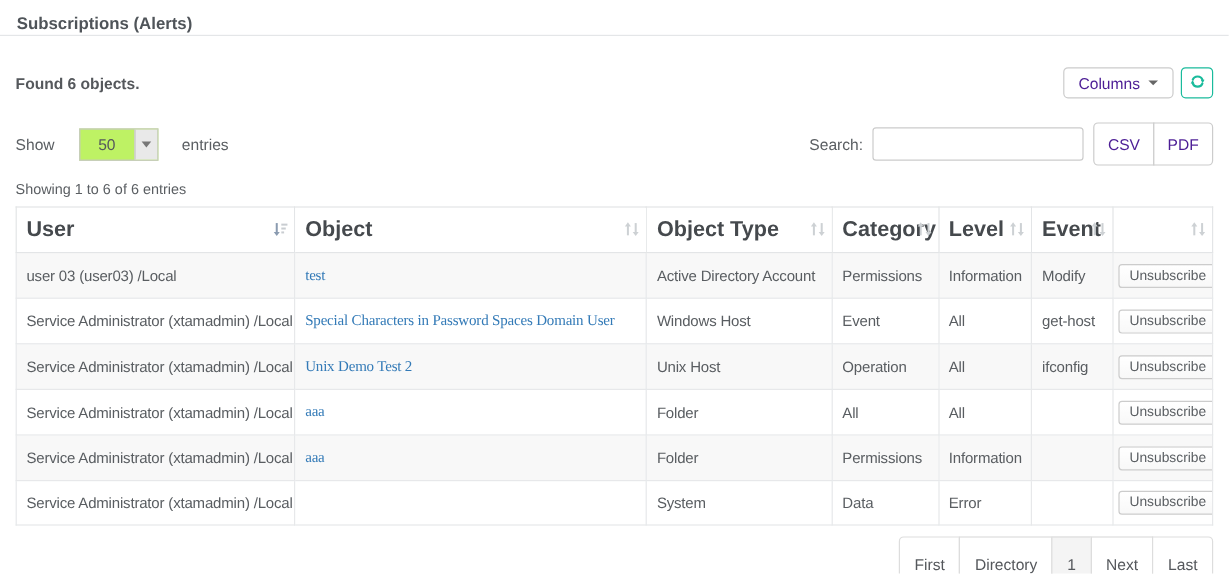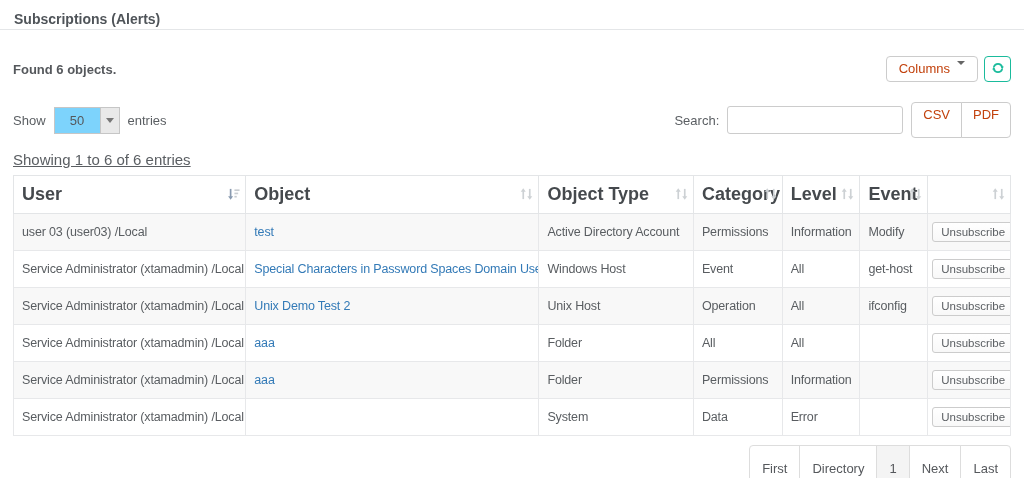--- a/index.html
+++ b/index.html
@@ -5,55 +5,55 @@
   * { margin:0; padding:0; box-sizing:border-box; }
   html,body { width:1024px; height:478px; background:#fff; overflow:hidden;
               font-family:"Liberation Sans","DejaVu Sans",sans-serif; }
   .page-title { padding:11px 14px 2px; font-size:14px; font-weight:bold;
                 color:#4f5459; border-bottom:1px solid #e4e6e8; }
   .content { padding:0 13px; }
 
   .toolbar-row { display:flex; justify-content:space-between; align-items:center; margin-top:26px; }
   .found-text { font-size:13px; font-weight:bold; color:#55585c; }
   .toolbar-right { display:flex; align-items:center; gap:6px; }
-  .btn { display:inline-flex; align-items:flex-start; justify-content:center; gap:7px;
-         background:#fff; border:1px solid #ccc; border-radius:4px; color:#c2410c;
+  .btn { display:inline-flex; align-items:center; justify-content:center; gap:7px;
+         background:#fff; border:1px solid #ccc; border-radius:4px; color:#4c1d95;
          font-size:13px; padding:4px 12px; height:26px; cursor:pointer; }
   .caret { width:0; height:0; border-left:4px solid transparent; border-right:4px solid transparent;
            border-top:4px solid #666; display:inline-block; }
   .refresh-btn { width:27px; height:26px; padding:0; border:1px solid #1abb9c; border-radius:4px;
                  background:#fff; display:inline-flex; align-items:center; justify-content:center; cursor:pointer; }
 
   .controls-row { display:flex; justify-content:space-between; align-items:center; margin-top:20px; }
-  .length-ctl { display:flex; align-items:center; gap:8px; font-size:13px; color:#5a5e62; }
+  .length-ctl { display:flex; align-items:center; gap:20px; font-size:13px; color:#5a5e62; }
   .select-box { display:flex; align-items:stretch; width:66px; height:27px; border:1px solid #c6c6c6;
-                background:#7dd3fc; cursor:pointer; }
+                background:#bef264; cursor:pointer; }
   .select-value { flex:1; display:flex; align-items:center; justify-content:center; font-size:13px; color:#55585c; }
   .select-arrow { width:19px; background:#e9e9e9; border-left:1px solid #c6c6c6;
                   display:flex; align-items:center; justify-content:center; }
   .select-arrow i { width:0; height:0; border-left:4px solid transparent; border-right:4px solid transparent;
                     border-top:5px solid #777; }
   .search-ctl { display:flex; align-items:center; gap:8px; font-size:13px; color:#5a5e62; }
   .search-input { width:176px; height:28px; border:1px solid #ccc; border-radius:3px; padding:0 8px;
                   font-size:13px; color:#333; outline:none; font-family:inherit; }
   .export-group { display:flex; }
   .export-group .btn { border-radius:0; height:36px; padding:4px 11px; }
   .export-group .btn:first-child { border-radius:4px 0 0 4px; }
   .export-group .btn:last-child { border-radius:0 4px 4px 0; margin-left:-1px; }
 
-  .showing-text { font-size:15px; color:#5a5e62; margin:13px 0 7px;text-decoration:underline; }
+  .showing-text { font-size:12px; color:#5a5e62; margin:13px 0 7px; }
 
   table { width:100%; border-collapse:collapse; table-layout:fixed; }
   th { text-align:left; font-size:18px; font-weight:bold; color:#45494d;
        border:1px solid #e3e5e7; padding:8px 8px; background:#fff; position:relative; cursor:pointer; }
   th .sort-ico { position:absolute; right:5px; top:50%; transform:translateY(-50%); }
   td { font-size:12.5px; letter-spacing:-0.15px; color:#595d61; border:1px solid #e7e8ea;
        padding:11px 8px; background:#fff; overflow:hidden; white-space:nowrap; }
   tbody tr:nth-child(odd) td { background:#f8f8f8; }
-  td a { color:#337ab7; text-decoration:none; cursor:pointer; }
+  td a { color:#337ab7; text-decoration:none; cursor:pointer;font-family:Liberation Serif, serif; }
   .col-user{width:23.3%} .col-object{width:29.4%} .col-otype{width:15.5%}
   .col-cat{width:8.9%} .col-level{width:7.8%} .col-event{width:6.8%} .col-act{width:8.3%}
   td.act-cell { padding:8px 4px; text-align:center; }
   .unsub-btn { font-family:inherit; font-size:11.5px; color:#5a5e62; background:linear-gradient(#fff,#f8f8f8);
                border:1px solid #ccc; border-radius:3px; padding:3px 8px; cursor:pointer; white-space:nowrap; }
 
   .pagination { display:flex; justify-content:flex-end; margin-top:9px; }
   .page-btn { font-family:inherit; font-size:13px; color:#55585c; background:#fff; border:1px solid #ddd;
               padding:15px 12px; margin-left:-1px; cursor:pointer; }
   .page-btn:first-child { border-radius:4px 0 0 4px; margin-left:0; }

